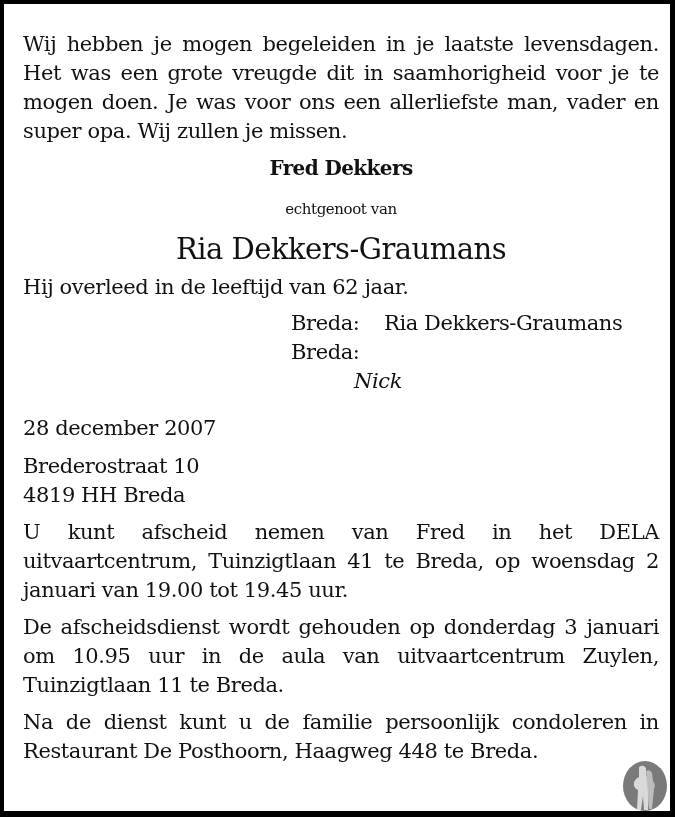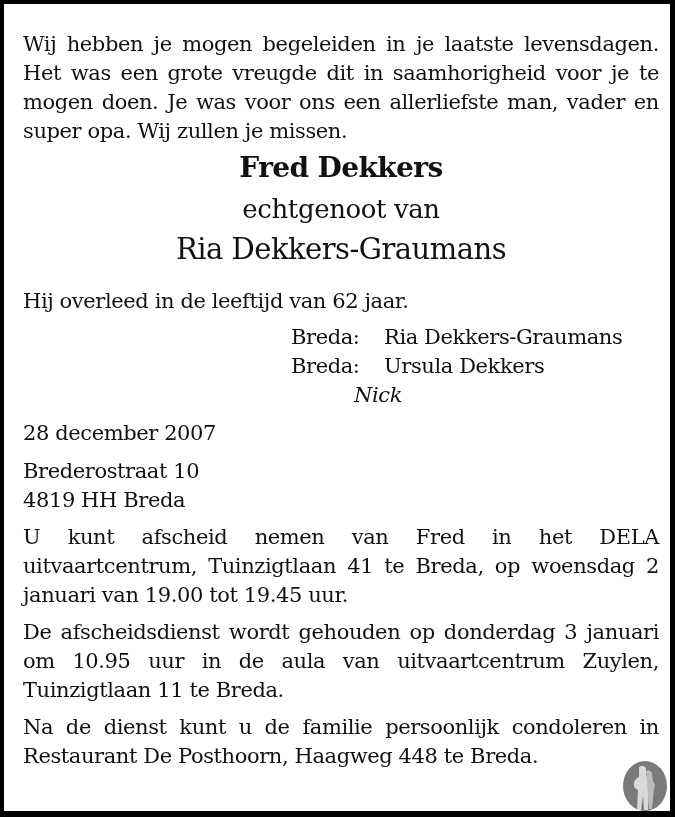--- a/index.html
+++ b/index.html
@@ -10,30 +10,30 @@
     background:#fff;
   }
   .content {
     position:absolute; left:19px; top:26px; width:636px;
     font-family:"DejaVu Serif", serif; color:#111;
     font-size:21px; line-height:29px; letter-spacing:-0.4px;
   }
   p { margin:0; }
   .justify { text-align:justify; text-align-last:left; }
   .intro { margin-bottom:4px; }
-  .name-main { text-align:center; font-weight:bold; font-size:28px; line-height:36px; margin-top:2px; letter-spacing:-0.6px; }
-  .spouse-label { text-align:center; font-size:26px; line-height:28px; margin-top:9px; }
+  .name-main { text-align:center; font-weight:bold; font-size:20px; line-height:36px; margin-top:2px; letter-spacing:-0.6px; }
+  .spouse-label { text-align:center; font-size:15px; line-height:28px; margin-top:9px; }
   .spouse-name { text-align:center; font-size:29px; line-height:36px; margin-top:8px; letter-spacing:-0.5px; }
-  .age { margin-top:20px; }
+  .age { margin-top:6px; }
   .family { margin-left:251px; margin-top:7px; }
   .family-row { display:flex; line-height:29px;margin-left:17px; }
   .family-row .city { width:93px; }
   .family-row .person { }
   .grandchild { font-style:italic; margin-left:80px; line-height:29px; }
-  .date { margin-top:9px; }
+  .date { margin-top:18px; }
   .addr { margin-top:9px; }
   .para { margin-top:8px; }
   .logo {
     position:absolute; left:618px; top:757px; width:46px; height:50px;
   }
 </style>
 </head>
 <body>
 
 <div class="frame">
@@ -46,21 +46,20 @@
 
     <p class="age">Hij overleed in de leeftijd van 62 jaar.</p>
 
     <div class="family">
       <div class="family-row">
         <span class="city">Breda:</span>
         <span class="person">Ria Dekkers-Graumans</span>
       </div>
       <div class="family-row">
         <span class="city">Breda:</span>
-        <span class="person">Ursula Dekkers</span>
       </div>
       <div class="grandchild">Nick</div>
     </div>
 
     <p class="date">28 december 2007</p>
 
     <div class="addr">
       <p>Brederostraat 10</p>
       <p>4819 HH Breda</p>
     </div>

